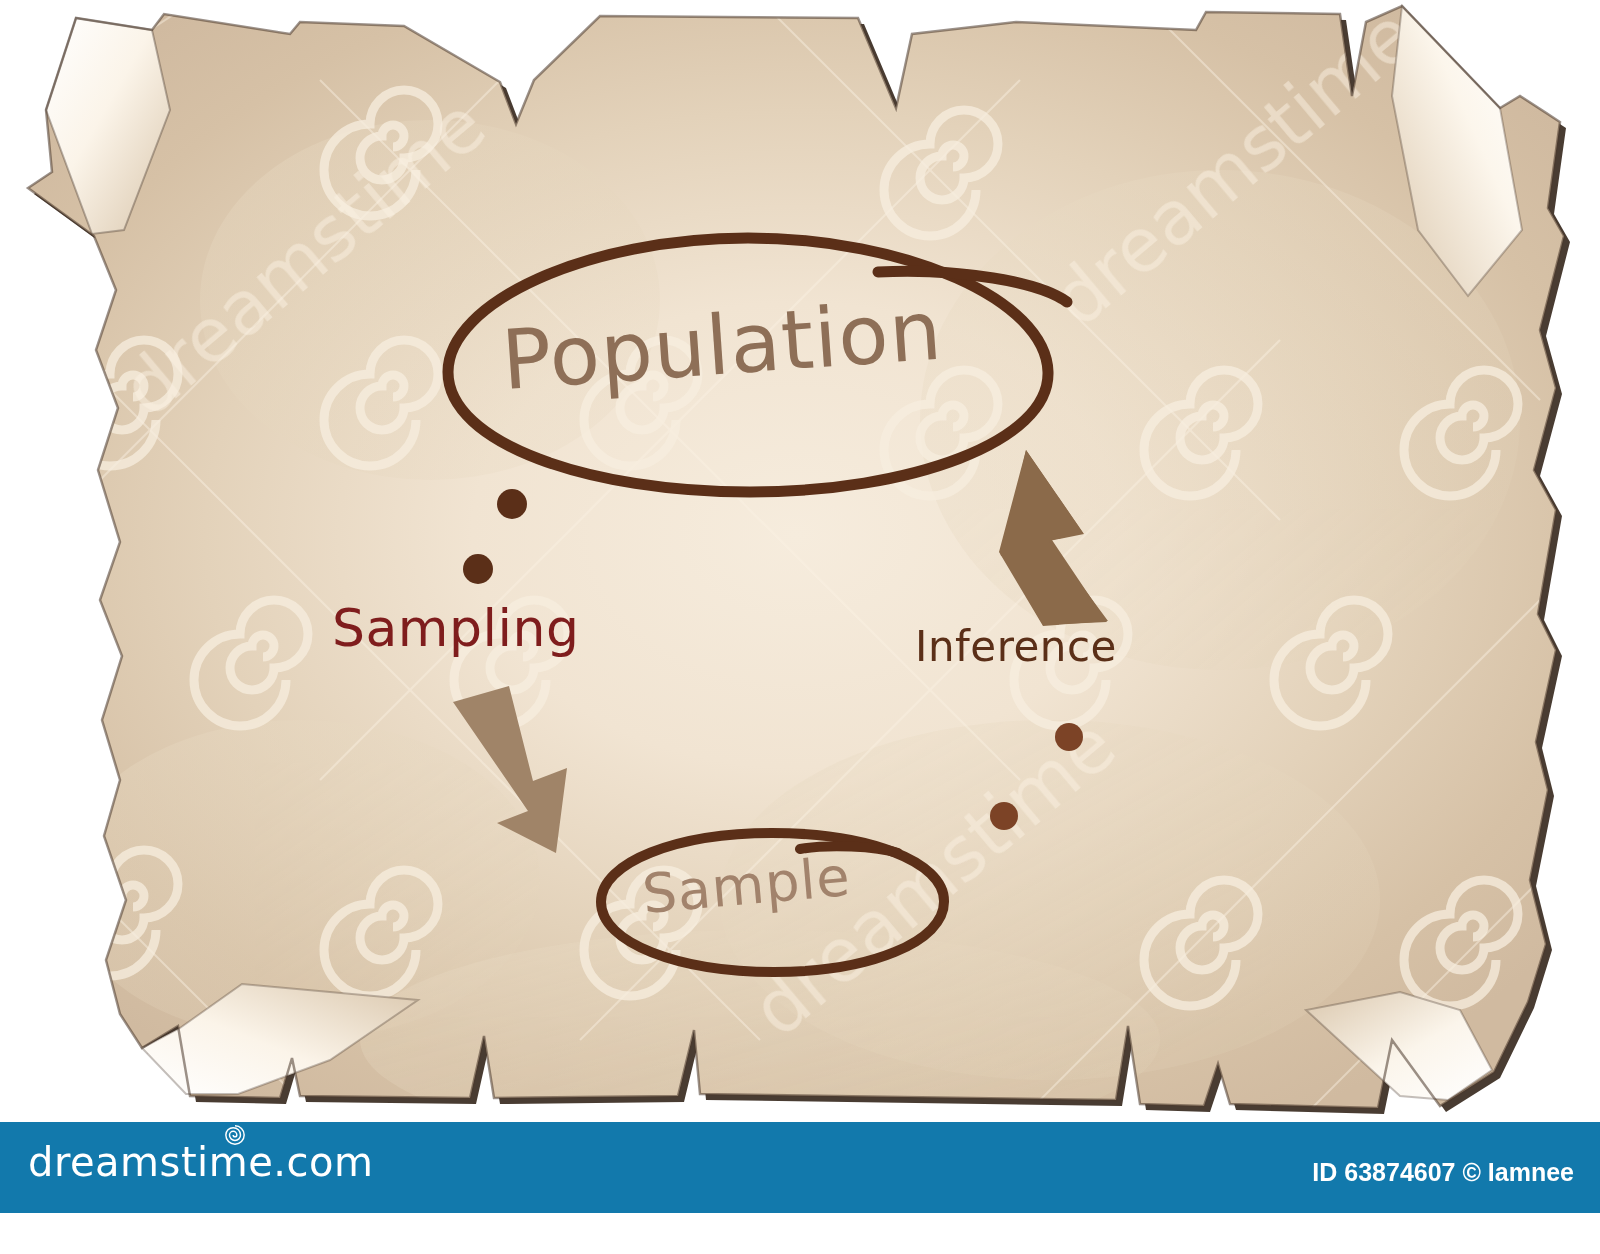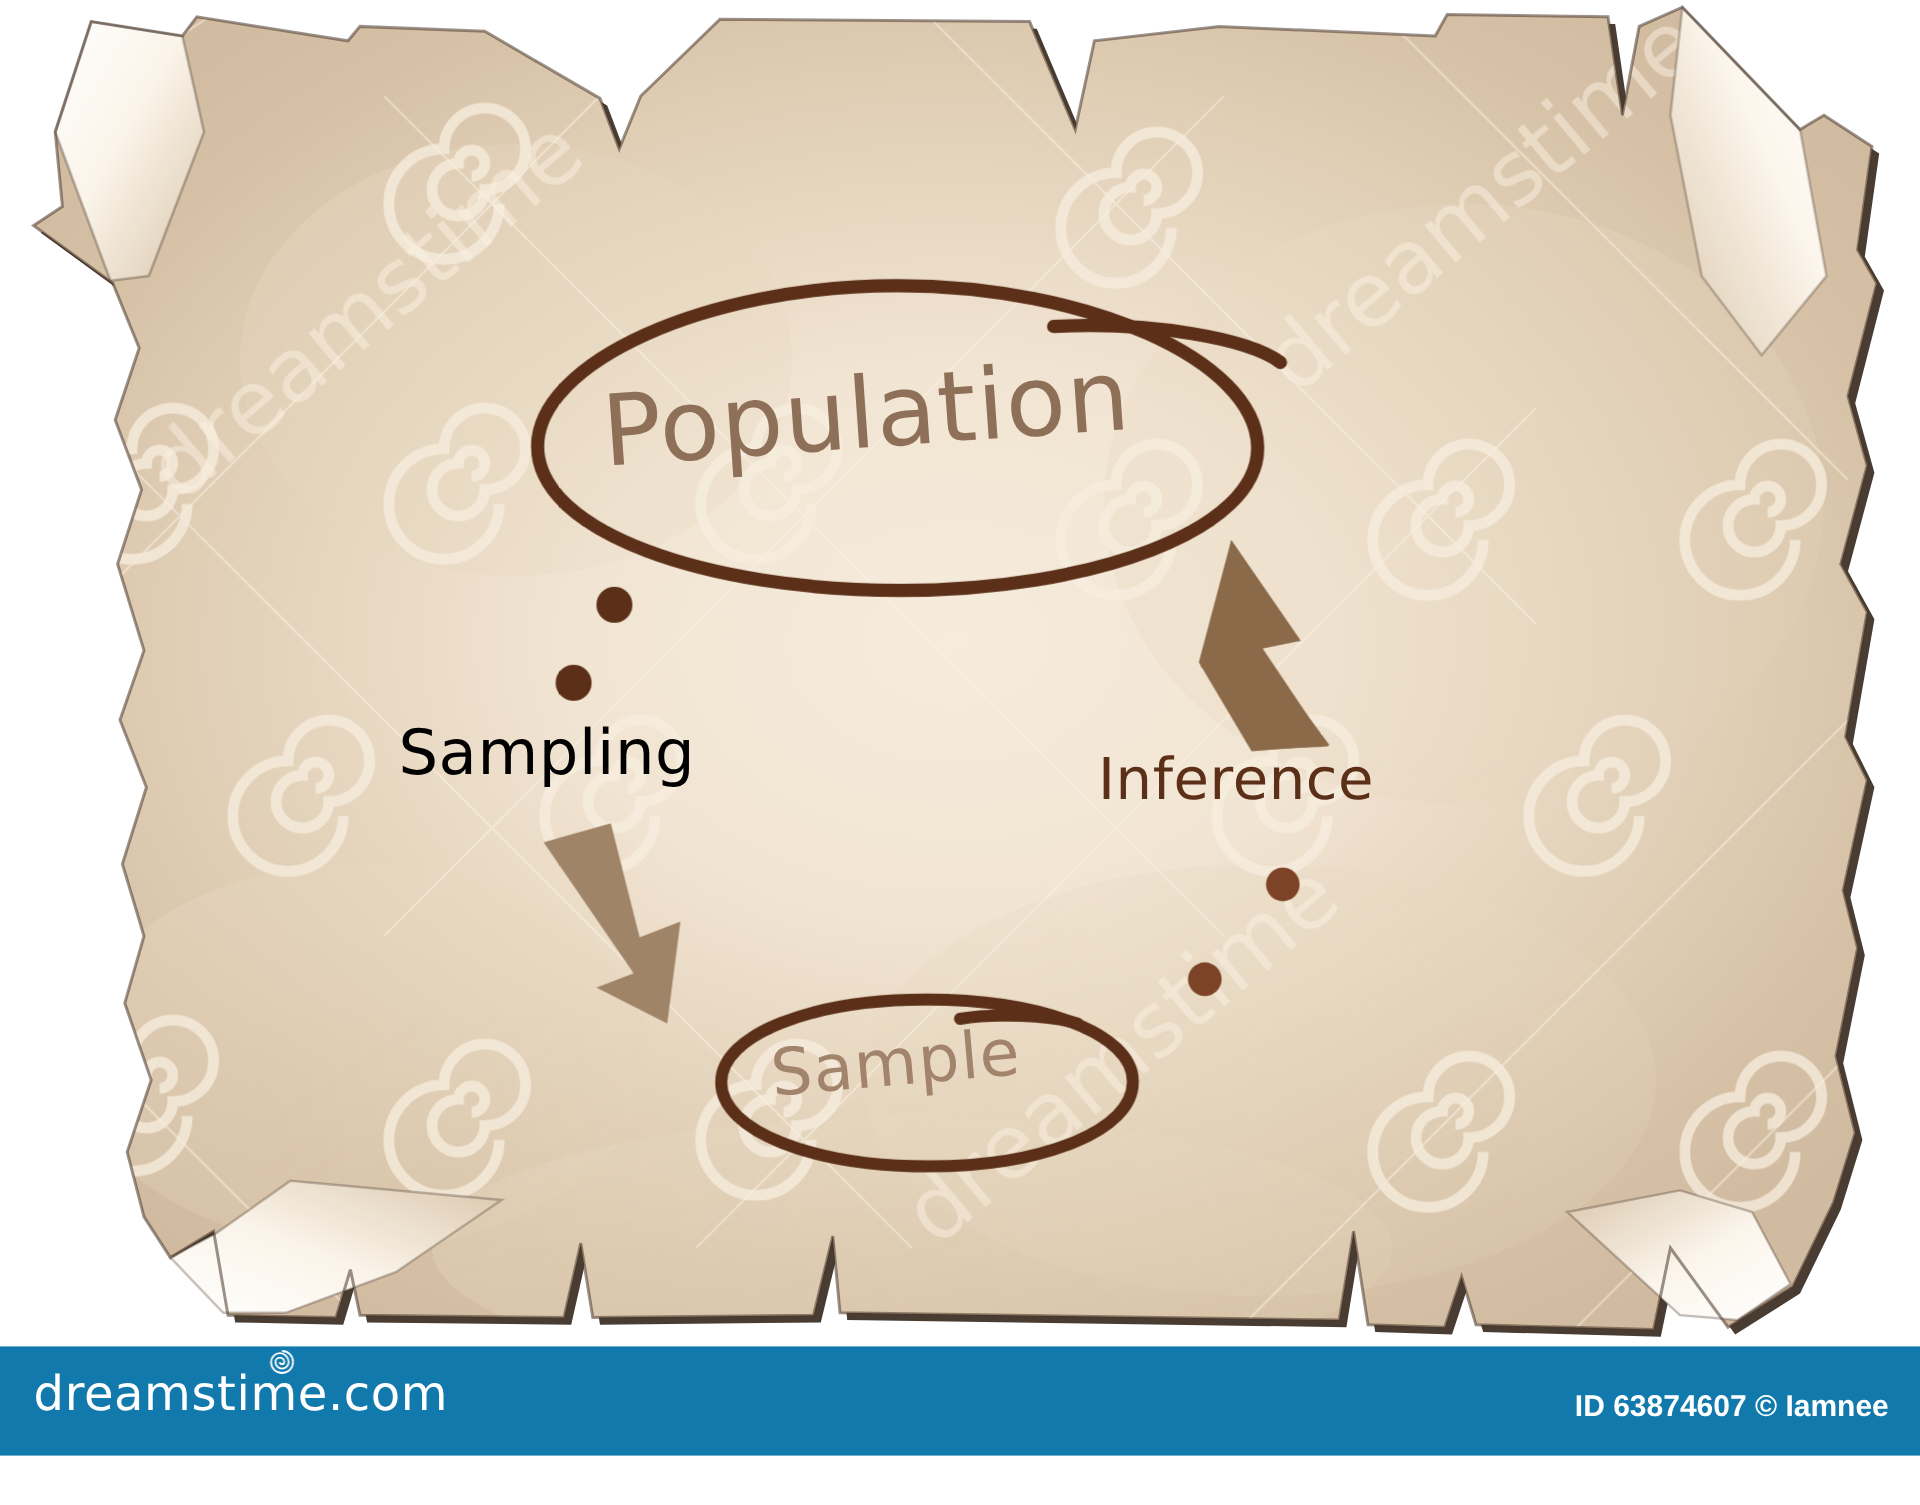--- a/index.html
+++ b/index.html
@@ -87,26 +87,26 @@
     left: 645px; top: 868px;
     font-size: 54px;
     color: #a2836c;
     letter-spacing: 1px;
     transform: rotate(-5deg);
     transform-origin: left bottom;
   }
   #label-sampling {
     left: 332px; top: 602px;
     font-size: 52px;
-    color: #000000;
+    color: #7f1d1d;
     letter-spacing: 0.5px;
   }
   #label-inference {
     left: 915px; top: 626px;
-    font-size: 48px;
+    font-size: 42px;
     color: #5b2f18;
     letter-spacing: 0.5px;
   }
 </style>
 </head>
 <body>
 
 <div id="stage">
 
   <div id="paper-area">

